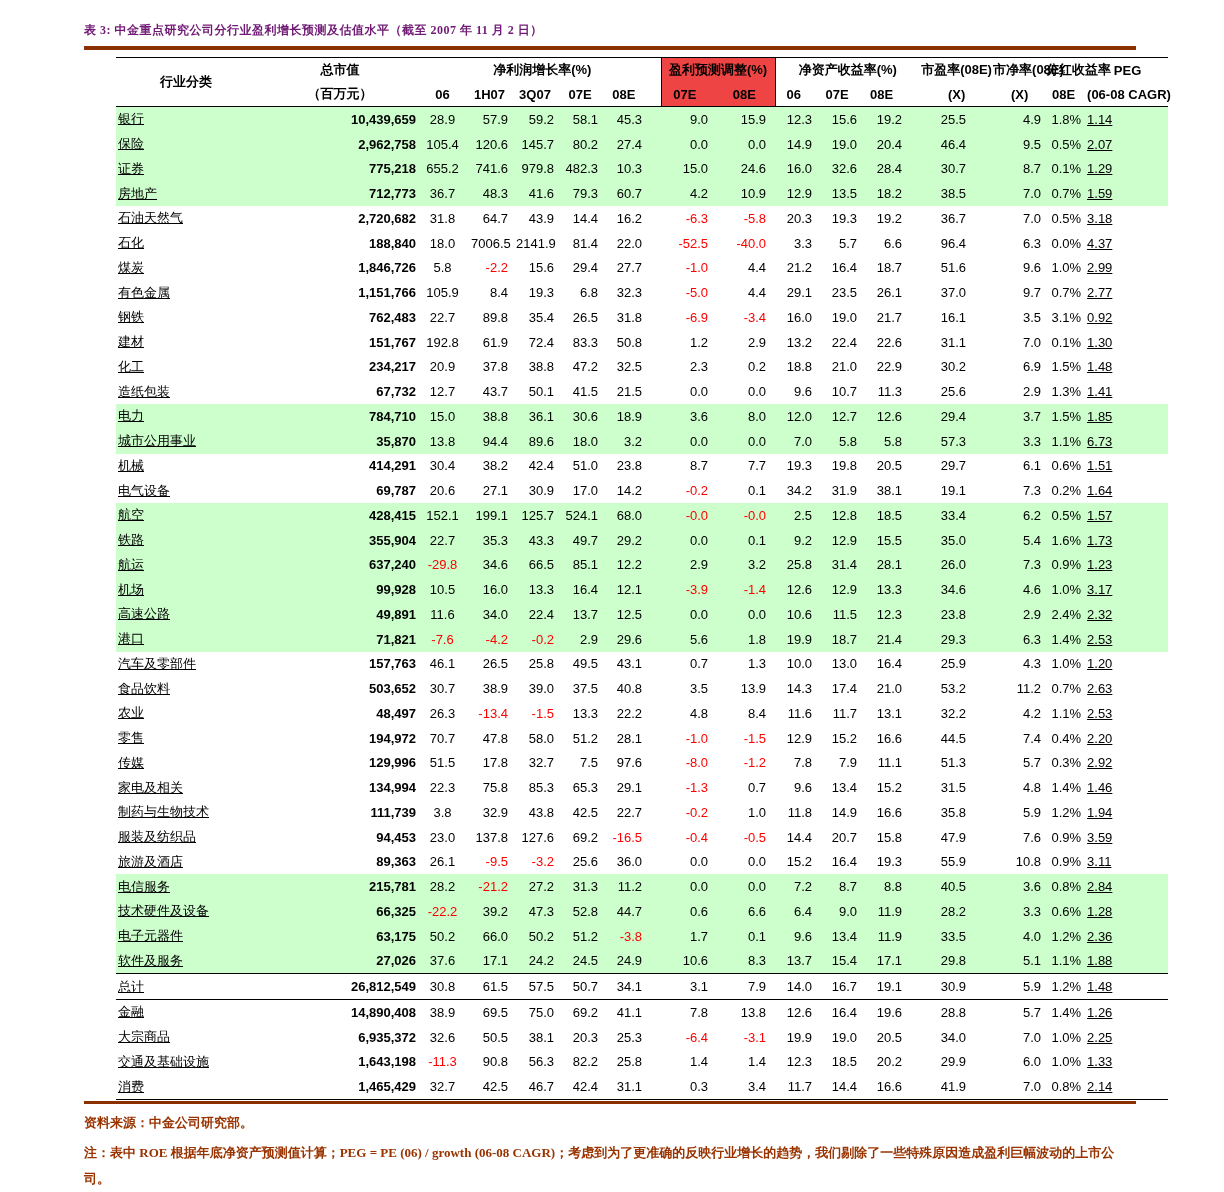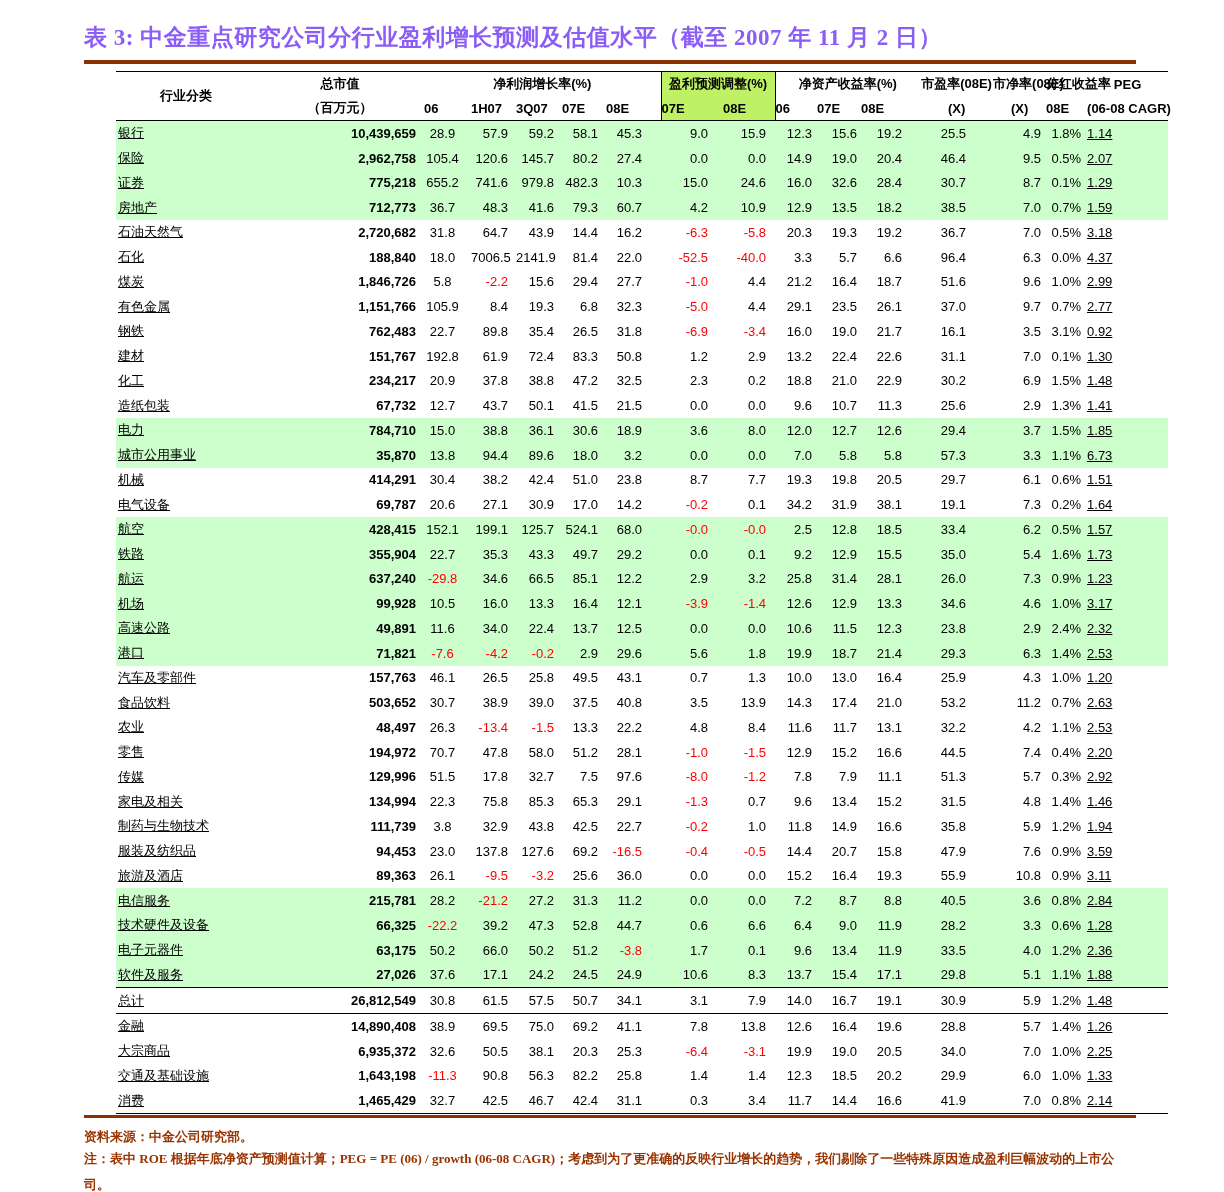--- a/index.html
+++ b/index.html
@@ -1,25 +1,25 @@
 <!DOCTYPE html>
 <html><head>
 <meta charset="utf-8">
 <style>
   html,body{margin:0;padding:0;background:#fff;}
   body{width:1224px;height:1192px;font-family:"Liberation Sans",sans-serif;color:#000;overflow:hidden;}
   .page{padding:20px 88px 0 84px;}
-  .title{font-family:"Liberation Serif","DejaVu Serif",serif;font-weight:bold;font-size:23px;color:#8b5cf6;margin:2px 0 7px 0;letter-spacing:0.5px;}
+  .title{font-family:"Liberation Serif","DejaVu Serif",serif;font-weight:bold;font-size:12px;color:#701a75;margin:2px 0 7px 0;letter-spacing:0.5px;}
   .title-rule{height:4px;background:#8B3000;margin-bottom:7px;}
   table{border-collapse:collapse;table-layout:fixed;width:1052px;font-size:13px;margin-left:32px;}
   thead{border-top:1px solid #000;border-bottom:1px solid #000;}
   thead th{font-weight:bold;font-size:13px;height:24px;padding:0;white-space:nowrap;}
   th.ctr{text-align:center;}
-  th.r{text-align:left;}
-  th.gray{background:#bef264;}
+  th.r{text-align:center;}
+  th.gray{background:#ef4444;}
   th.gL{border-left:1px solid #000;}
   th.gR{border-right:1px solid #000;}
   .pr8{padding-right:8px!important}.pr10{padding-right:10px!important}.pr19{padding-right:19px!important}
   .pr15{padding-right:15px!important}.pr9{padding-right:9px!important}.pr5{padding-right:5px!important}
   .pr4{padding-right:4px!important}.pr18{padding-right:18px!important}.pr6{padding-right:6px!important}
   tbody td{text-align:right;height:24.75px;padding:0;white-space:nowrap;font-size:13px;}
   tbody tr.green{background:#CCFFCC;}
   tbody tr.sep td{border-bottom:1px solid #000;}
   td.rowlabel{text-align:left;padding-left:2px;font-family:"Liberation Serif","DejaVu Serif",serif;}
   td.rowlabel span{text-decoration:underline;}
@@ -34,21 +34,21 @@
   tbody td:nth-child(9){padding-right:9px;}
   tbody td:nth-child(10){padding-right:5px;}
   tbody td:nth-child(11){padding-right:4px;}
   tbody td:nth-child(12){padding-right:18px;text-align:right;}
   tbody td:nth-child(13){padding-right:27px;}
   tbody td:nth-child(14){padding-right:5px;}
   tbody td:nth-child(15){padding-right:6px;}
   tbody td:nth-child(16){padding-right:58px;text-decoration:underline;}
   .bottom-rule{height:3px;background:#8B3000;margin-top:1px;}
   .footer{font-family:"Liberation Serif","DejaVu Serif",serif;color:#993300;font-size:13px;margin-top:10px;font-weight:bold;}
-  .footer .src{}
+  .footer .src{margin-bottom:8px;}
   .footer .note{line-height:26px;width:1052px;}
 </style>
 </head>
 <body>
 
 <div class="page">
   <div class="title">表 3:  中金重点研究公司分行业盈利增长预测及估值水平（截至 2007 年 11 月 2 日）</div>
   <div class="title-rule"></div>
 
   <table>

